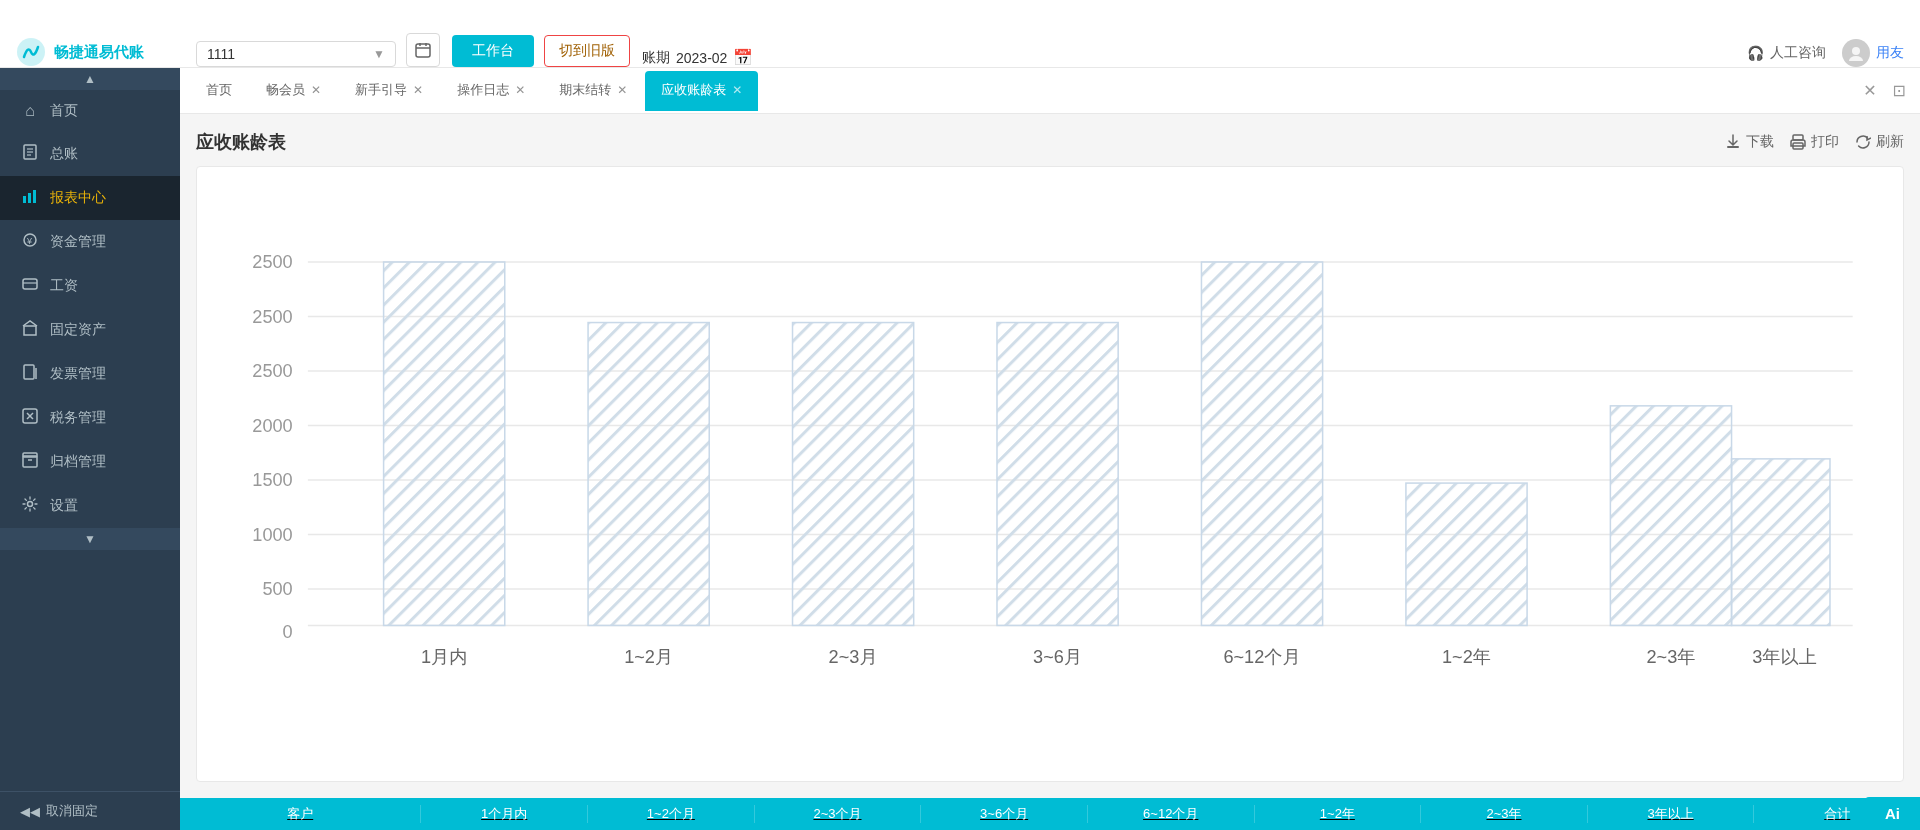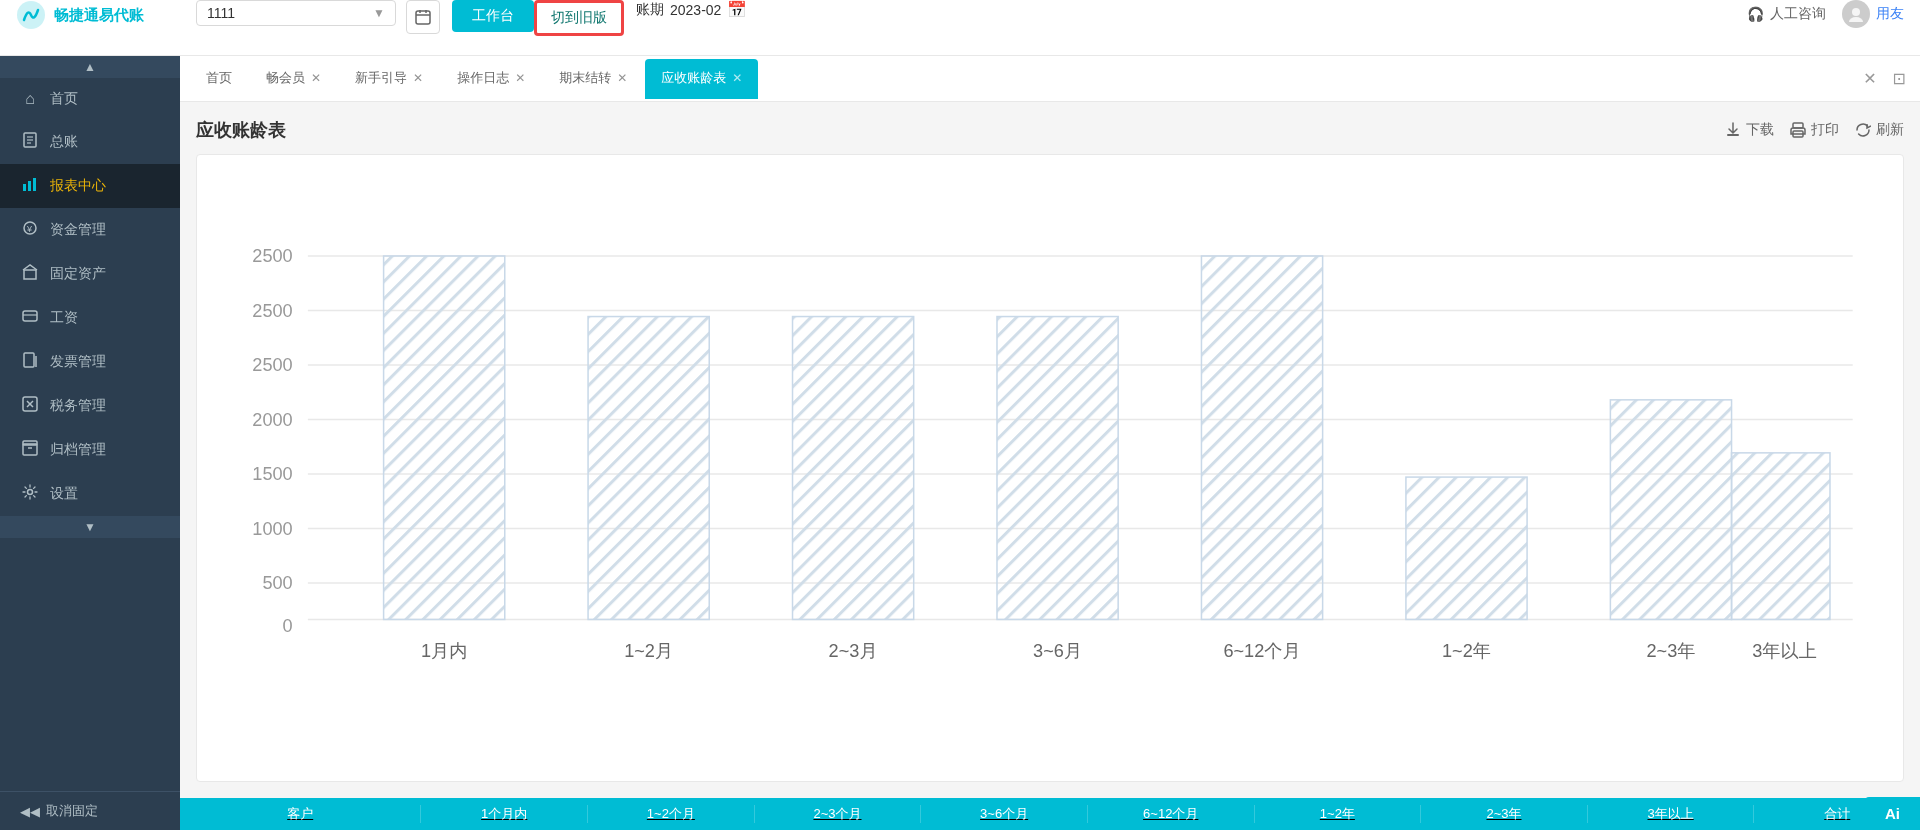--- a/index.html
+++ b/index.html
@@ -1,23 +1,23 @@
 <!DOCTYPE html>
 <html><head>
   <meta charset="utf-8">
   <style>
     * { margin: 0; padding: 0; box-sizing: border-box; }
     body { font-family: 'Microsoft YaHei', '微软雅黑', sans-serif; font-size: 14px; background: #f0f2f5; display: flex; flex-direction: column; height: 830px; overflow: hidden; }
 
     
     .top-bar {
-      height: 56px;
+      height: 68px;
       background: #fff;
       display: flex;
-      align-items: flex-start;
+      align-items: flex-end;
       padding: 0 16px;
       border-bottom: 1px solid #e8e8e8;
       flex-shrink: 0;
       z-index: 10;
     }
     .logo-area {
       width: 180px;
       display: flex;
       align-items: center;
       gap: 8px;
@@ -70,27 +70,28 @@
       background: #00bcd4;
       color: #fff;
       border: none;
       border-radius: 4px;
       padding: 7px 20px;
       font-size: 14px;
       cursor: pointer;
       margin-left: 12px;
     }
     .switch-btn {
-      border: 3px solid #ef4444;
-      color: #0f766e;
+      border: 1px solid #ef4444;
+      color: #a16207;
       background: #fff;
       border-radius: 4px;
       padding: 6px 14px;
       font-size: 14px;
       cursor: pointer;
+      margin-left: 10px;
     }
     .period-area {
       display: flex;
       align-items: center;
       gap: 6px;
       margin-left: 12px;
       font-size: 14px;
       color: #333;
     }
     .period-icon {
@@ -418,34 +419,34 @@
         <svg width="16" height="16" viewBox="0 0 16 16">
             <circle cx="8" cy="8" r="6" stroke="#b0bec5" stroke-width="1.5" fill="none"></circle>
             <text x="5" y="12" font-size="9" fill="#b0bec5">¥</text>
           </svg>
       </span>
       <span>资金管理</span>
     </div>
     <div class="sidebar-item">
       <span class="sidebar-icon">
         <svg width="16" height="16" viewBox="0 0 16 16">
+            <rect x="1" y="3" width="14" height="10" rx="2" stroke="#b0bec5" stroke-width="1.5" fill="none"></rect>
+            <line x1="1" y1="7" x2="15" y2="7" stroke="#b0bec5" stroke-width="1.2"></line>
+          </svg>
+      </span>
+      <span>工资</span>
+    </div>
+    <div class="sidebar-item">
+      <span class="sidebar-icon">
+        <svg width="16" height="16" viewBox="0 0 16 16">
             <rect x="2" y="6" width="12" height="9" stroke="#b0bec5" stroke-width="1.5" fill="none"></rect>
             <polyline points="1,6 8,1 15,6" stroke="#b0bec5" stroke-width="1.5" fill="none"></polyline>
           </svg>
       </span>
       <span>固定资产</span>
-    </div>
-    <div class="sidebar-item">
-      <span class="sidebar-icon">
-        <svg width="16" height="16" viewBox="0 0 16 16">
-            <rect x="1" y="3" width="14" height="10" rx="2" stroke="#b0bec5" stroke-width="1.5" fill="none"></rect>
-            <line x1="1" y1="7" x2="15" y2="7" stroke="#b0bec5" stroke-width="1.2"></line>
-          </svg>
-      </span>
-      <span>工资</span>
     </div>
     <div class="sidebar-item">
       <span class="sidebar-icon">
         <svg width="16" height="16" viewBox="0 0 16 16">
             <rect x="2" y="1" width="10" height="14" rx="1" stroke="#b0bec5" stroke-width="1.5" fill="none"></rect>
             <line x1="14" y1="4" x2="14" y2="15" stroke="#b0bec5" stroke-width="1.5"></line>
           </svg>
       </span>
       <span>发票管理</span>
     </div>

